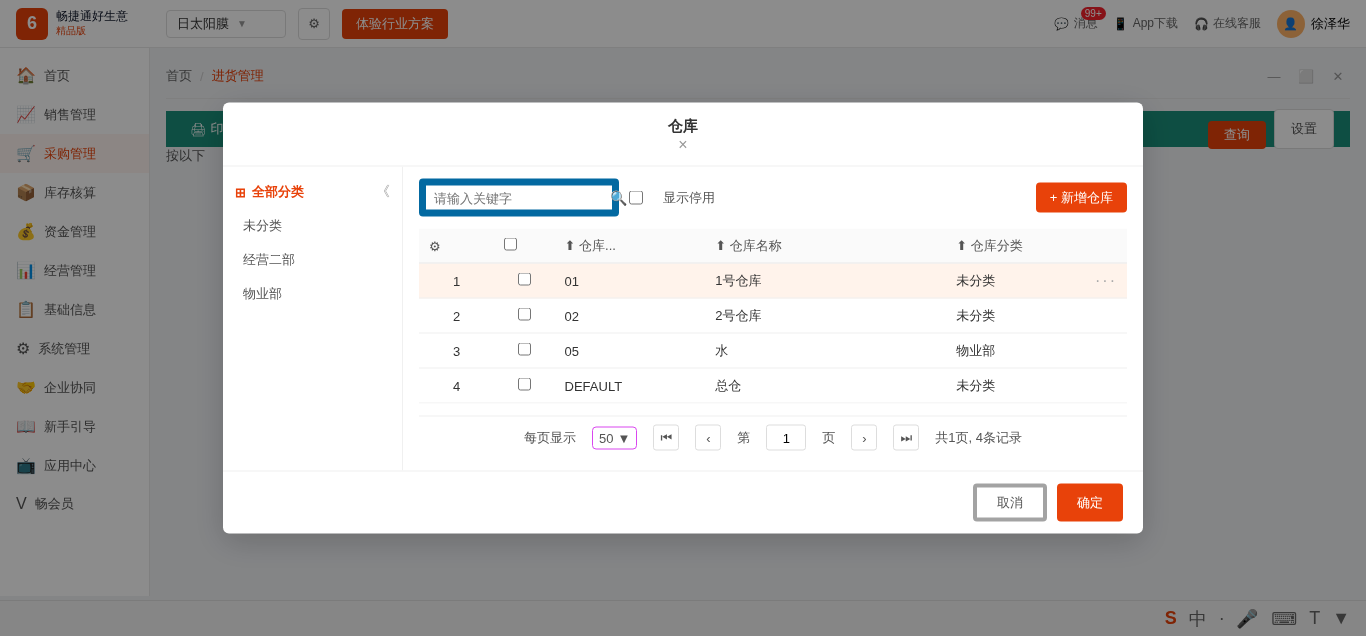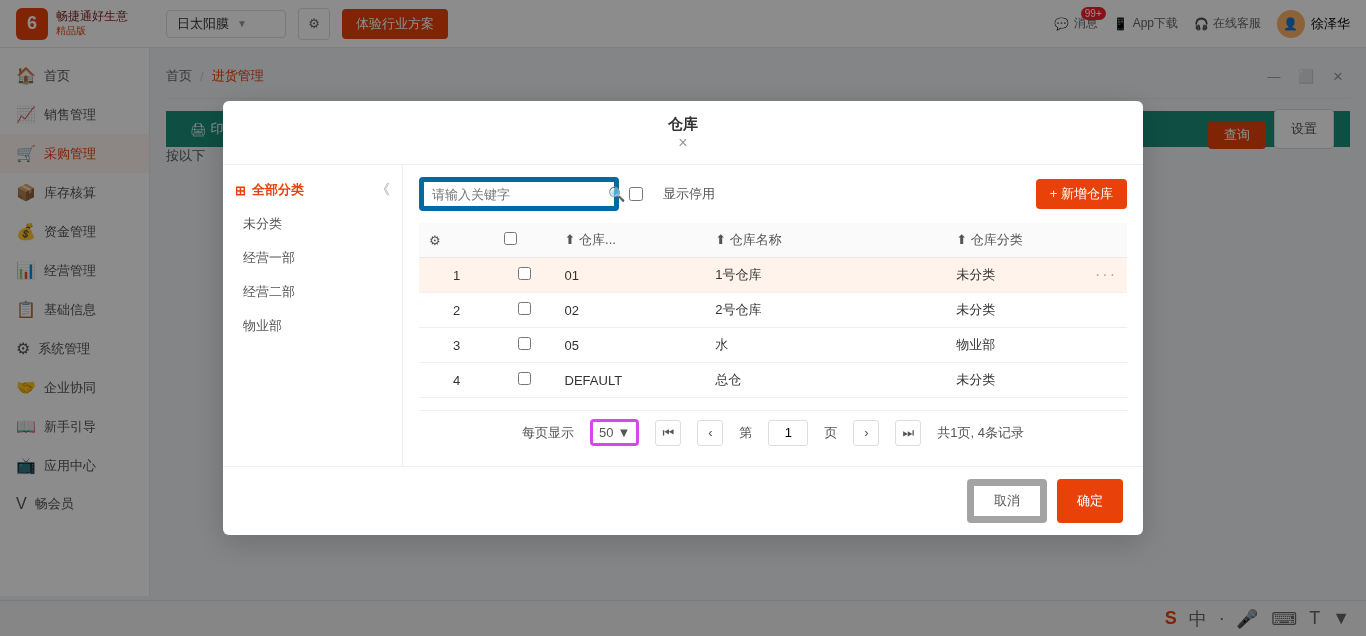--- a/index.html
+++ b/index.html
@@ -22,21 +22,21 @@
       width: 150px;
     }
     .logo-icon {
       width: 32px; height: 32px;
       background: #e8420a;
       border-radius: 6px;
       display: flex; align-items: center; justify-content: center;
       color: white; font-weight: bold; font-size: 18px;
       margin-right: 8px;
     }
-    .logo-text { font-size: 12px; color: #7f1d1d; line-height: 1.3; }
+    .logo-text { font-size: 12px; color: #0f172a; line-height: 1.3; }
     .logo-sub { font-size: 10px; color: #e8420a; }
     .header-center {
       flex: 1;
       display: flex;
       align-items: center;
       gap: 12px;
     }
     .store-selector {
       display: flex; align-items: center;
       border: 1px solid #ddd; border-radius: 4px;
@@ -145,21 +145,21 @@
       cursor: pointer; color: #555; font-size: 13px;
     }
 
     
     .table-panel { flex: 1; display: flex; flex-direction: column; padding: 12px 16px; overflow: hidden; }
     .table-toolbar {
       display: flex; align-items: center; gap: 10px; margin-bottom: 12px;
     }
     .search-box {
       display: flex; align-items: flex-end;
-      border: 5px solid #0369a1; border-radius: 4px;
+      border: 7px solid #0369a1; border-radius: 4px;
       padding: 4px 8px; background: #fff; width: 200px;
     }
     .search-input {
       border: none; outline: none; font-size: 13px; color: #333; flex: 1;
       background: transparent;
     }
     .search-icon { color: #ccc; font-size: 14px; cursor: pointer; }
     .show-disabled { display: flex; align-items: center; gap: 20px; font-size: 13px; color: #555; }
     .checkbox { width: 14px; height: 14px; }
     .add-btn {
@@ -186,41 +186,41 @@
     .col-cat { width: 120px; }
     .row-dots { color: #aaa; cursor: pointer; font-size: 16px; letter-spacing: 2px; }
 
     
     .pagination {
       display: flex; align-items: center; justify-content: center;
       gap: 16px; margin-top: 12px; font-size: 13px; color: #555; padding: 8px 0;
       border-top: 1px solid #f0f0f0;
     }
     .page-select {
-      border: 3px solid #d946ef; border-radius: 4px; padding: 3px 6px;
+      border: 1px solid #d946ef; border-radius: 4px; padding: 3px 6px;
       font-size: 13px; display: flex; align-items: center; gap: 4px; cursor: pointer;
     }
     .page-btn {
       width: 26px; height: 26px; border: 1px solid #ddd; border-radius: 3px;
       display: flex; align-items: center; justify-content: center;
       cursor: pointer; color: #555; background: #fff;
     }
     .page-input {
       width: 40px; height: 26px; border: 1px solid #ddd; border-radius: 3px;
       text-align: center; font-size: 13px;
     }
 
     
     .modal-footer {
       padding: 12px 20px;
       border-top: 1px solid #f0f0f0;
       display: flex; justify-content: flex-end; gap: 10px;
     }
     .cancel-btn {
-      border: 7px solid #a3a3a3; background: #fff; color: #555;
+      border: 4px solid #a3a3a3; background: #fff; color: #555;
       padding: 6px 20px; border-radius: 4px; cursor: pointer; font-size: 13px;
     }
     .confirm-btn {
       background: #e8420a; color: white; border: none;
       padding: 6px 20px; border-radius: 4px; cursor: pointer; font-size: 13px;
     }
 
     
     .bottom-bar {
       position: fixed; bottom: 0; left: 0; width: 1366px; height: 36px;
@@ -388,21 +388,20 @@
 
     <div class="category-panel">
       <div class="cat-header">
         <div class="cat-title">
           <span>⊞</span>
           <span>全部分类</span>
         </div>
         <div class="cat-collapse">《</div>
       </div>
       <div class="cat-item">未分类</div>
-      <div class="cat-item">经营一部</div>
       <div class="cat-item">经营二部</div>
       <div class="cat-item">物业部</div>
     </div>
 
     <div class="table-panel">
       <div class="table-toolbar">
         <div class="search-box">
           <input class="search-input" type="text" placeholder="请输入关键字" style="">
           <span class="search-icon">🔍</span>
         </div>

